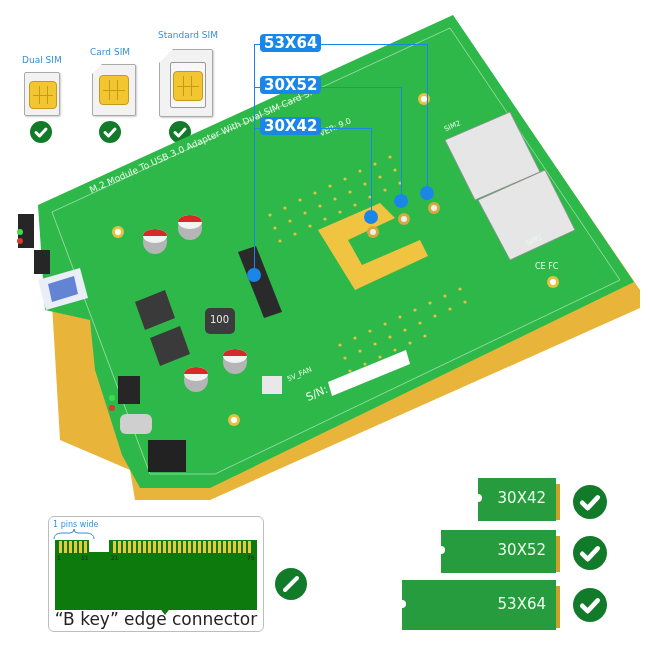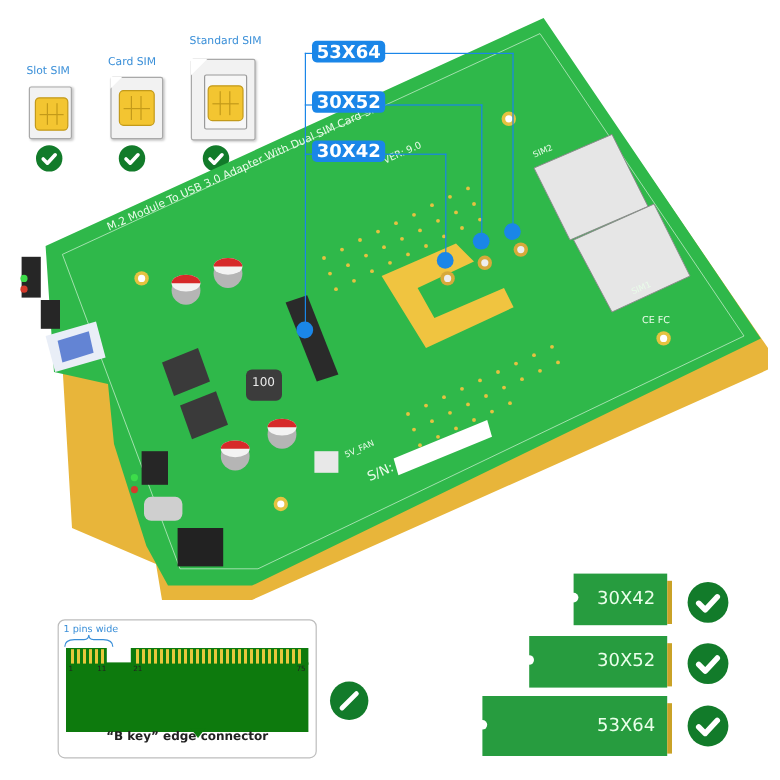--- a/index.html
+++ b/index.html
@@ -27,34 +27,34 @@
     .callout { position:absolute; background:#1a86e8; color:#ffffff; font-size:15px; font-weight:bold;
       padding:0 4px; border-radius:4px; line-height:18px; letter-spacing:0px; }
     .bline { position:absolute; background:#1a86e8; }
     .bdot { position:absolute; width:14px; height:14px; border-radius:50%; background:#1a86e8; }
 
     
     .conn-box { position:absolute; left:48px; top:516px; width:214px; height:114px; border:1px solid #bdbdbd; border-radius:6px; background:#fff; }
     .conn-label-top { position:absolute; left:4px; top:3px; color:#3a8fd8; font-size:8px; }
     .conn-body { position:absolute; background:#0d7a0d; }
     .pin-num { position:absolute; font-size:6px; color:#222; }
-    .conn-caption { position:absolute; left:0; width:214px; top:92px; text-align:center; font-size:10px; color:#222;font-weight:bold; }
+    .conn-caption { position:absolute; left:0; width:214px; top:92px; text-align:center; font-size:17px; color:#222; }
     .edit-btn { position:absolute; left:275px; top:568px; width:32px; height:32px; border-radius:50%; background:#127b2a; }
 
     
     .module { position:absolute; background:#279c3f; color:#eaffea; font-size:15px; text-align:right; line-height:1; }
     .module .gold { position:absolute; right:-4px; top:6px; width:4px; background:#c9a227; }
     .module .notchc { position:absolute; left:-4px; width:8px; height:8px; border-radius:50%; background:#fff; }
     .module span { position:absolute; right:10px; }
   </style>
 </head>
 <body>
 
 <div>
-  <div class="sim-label" style="left:22px;top:55px;">Slot SIM</div>
+  <div class="sim-label" style="left:22px;top:55px;">Dual SIM</div>
   <div class="sim-card" style="left:24px;top:72px;width:34px;height:42px;">
     <div class="chip" style="left:4px;top:8px;width:26px;height:26px;"></div>
   </div>
   <div class="check" style="left:30px;top:121px;">
     <svg width="22" height="22" viewBox="0 0 22 22">
         <path d="M6 11.5 L9.5 15 L16 8" stroke="#fff" stroke-width="3" fill="none" stroke-linecap="round" stroke-linejoin="round"></path>
       </svg>
   </div>
 
   <div class="sim-label" style="left:90px;top:47px;">Card SIM</div>

